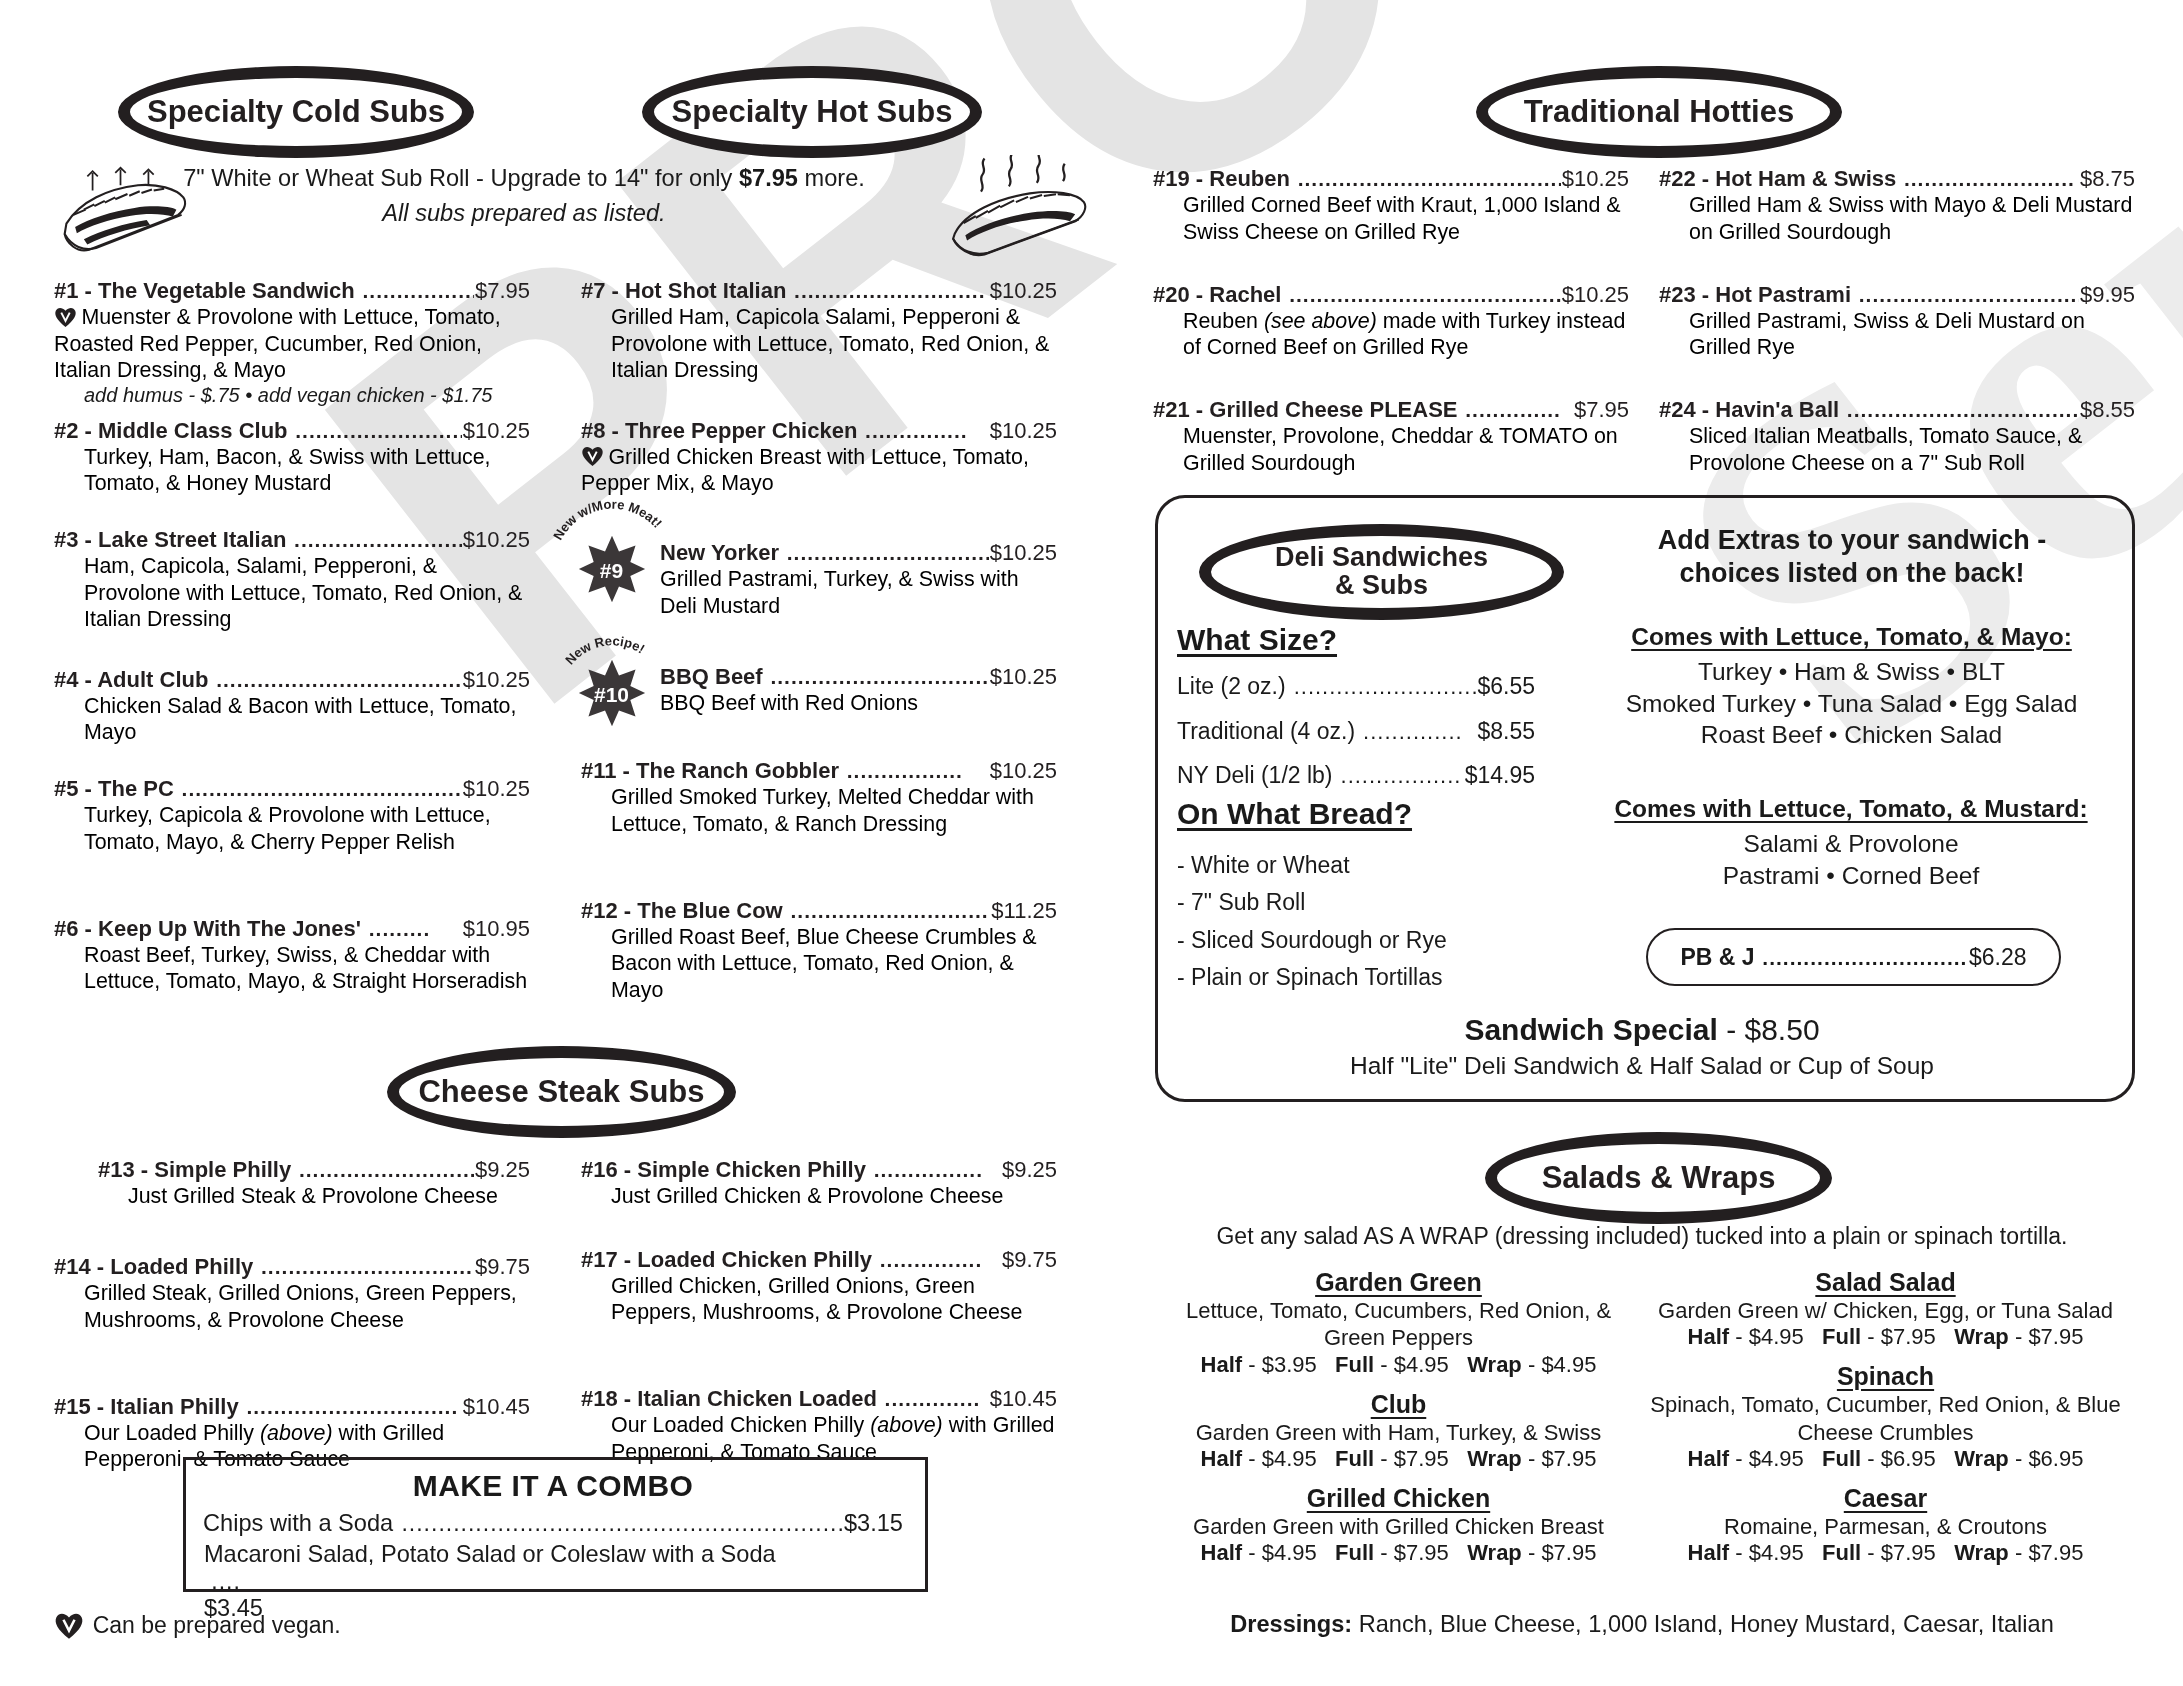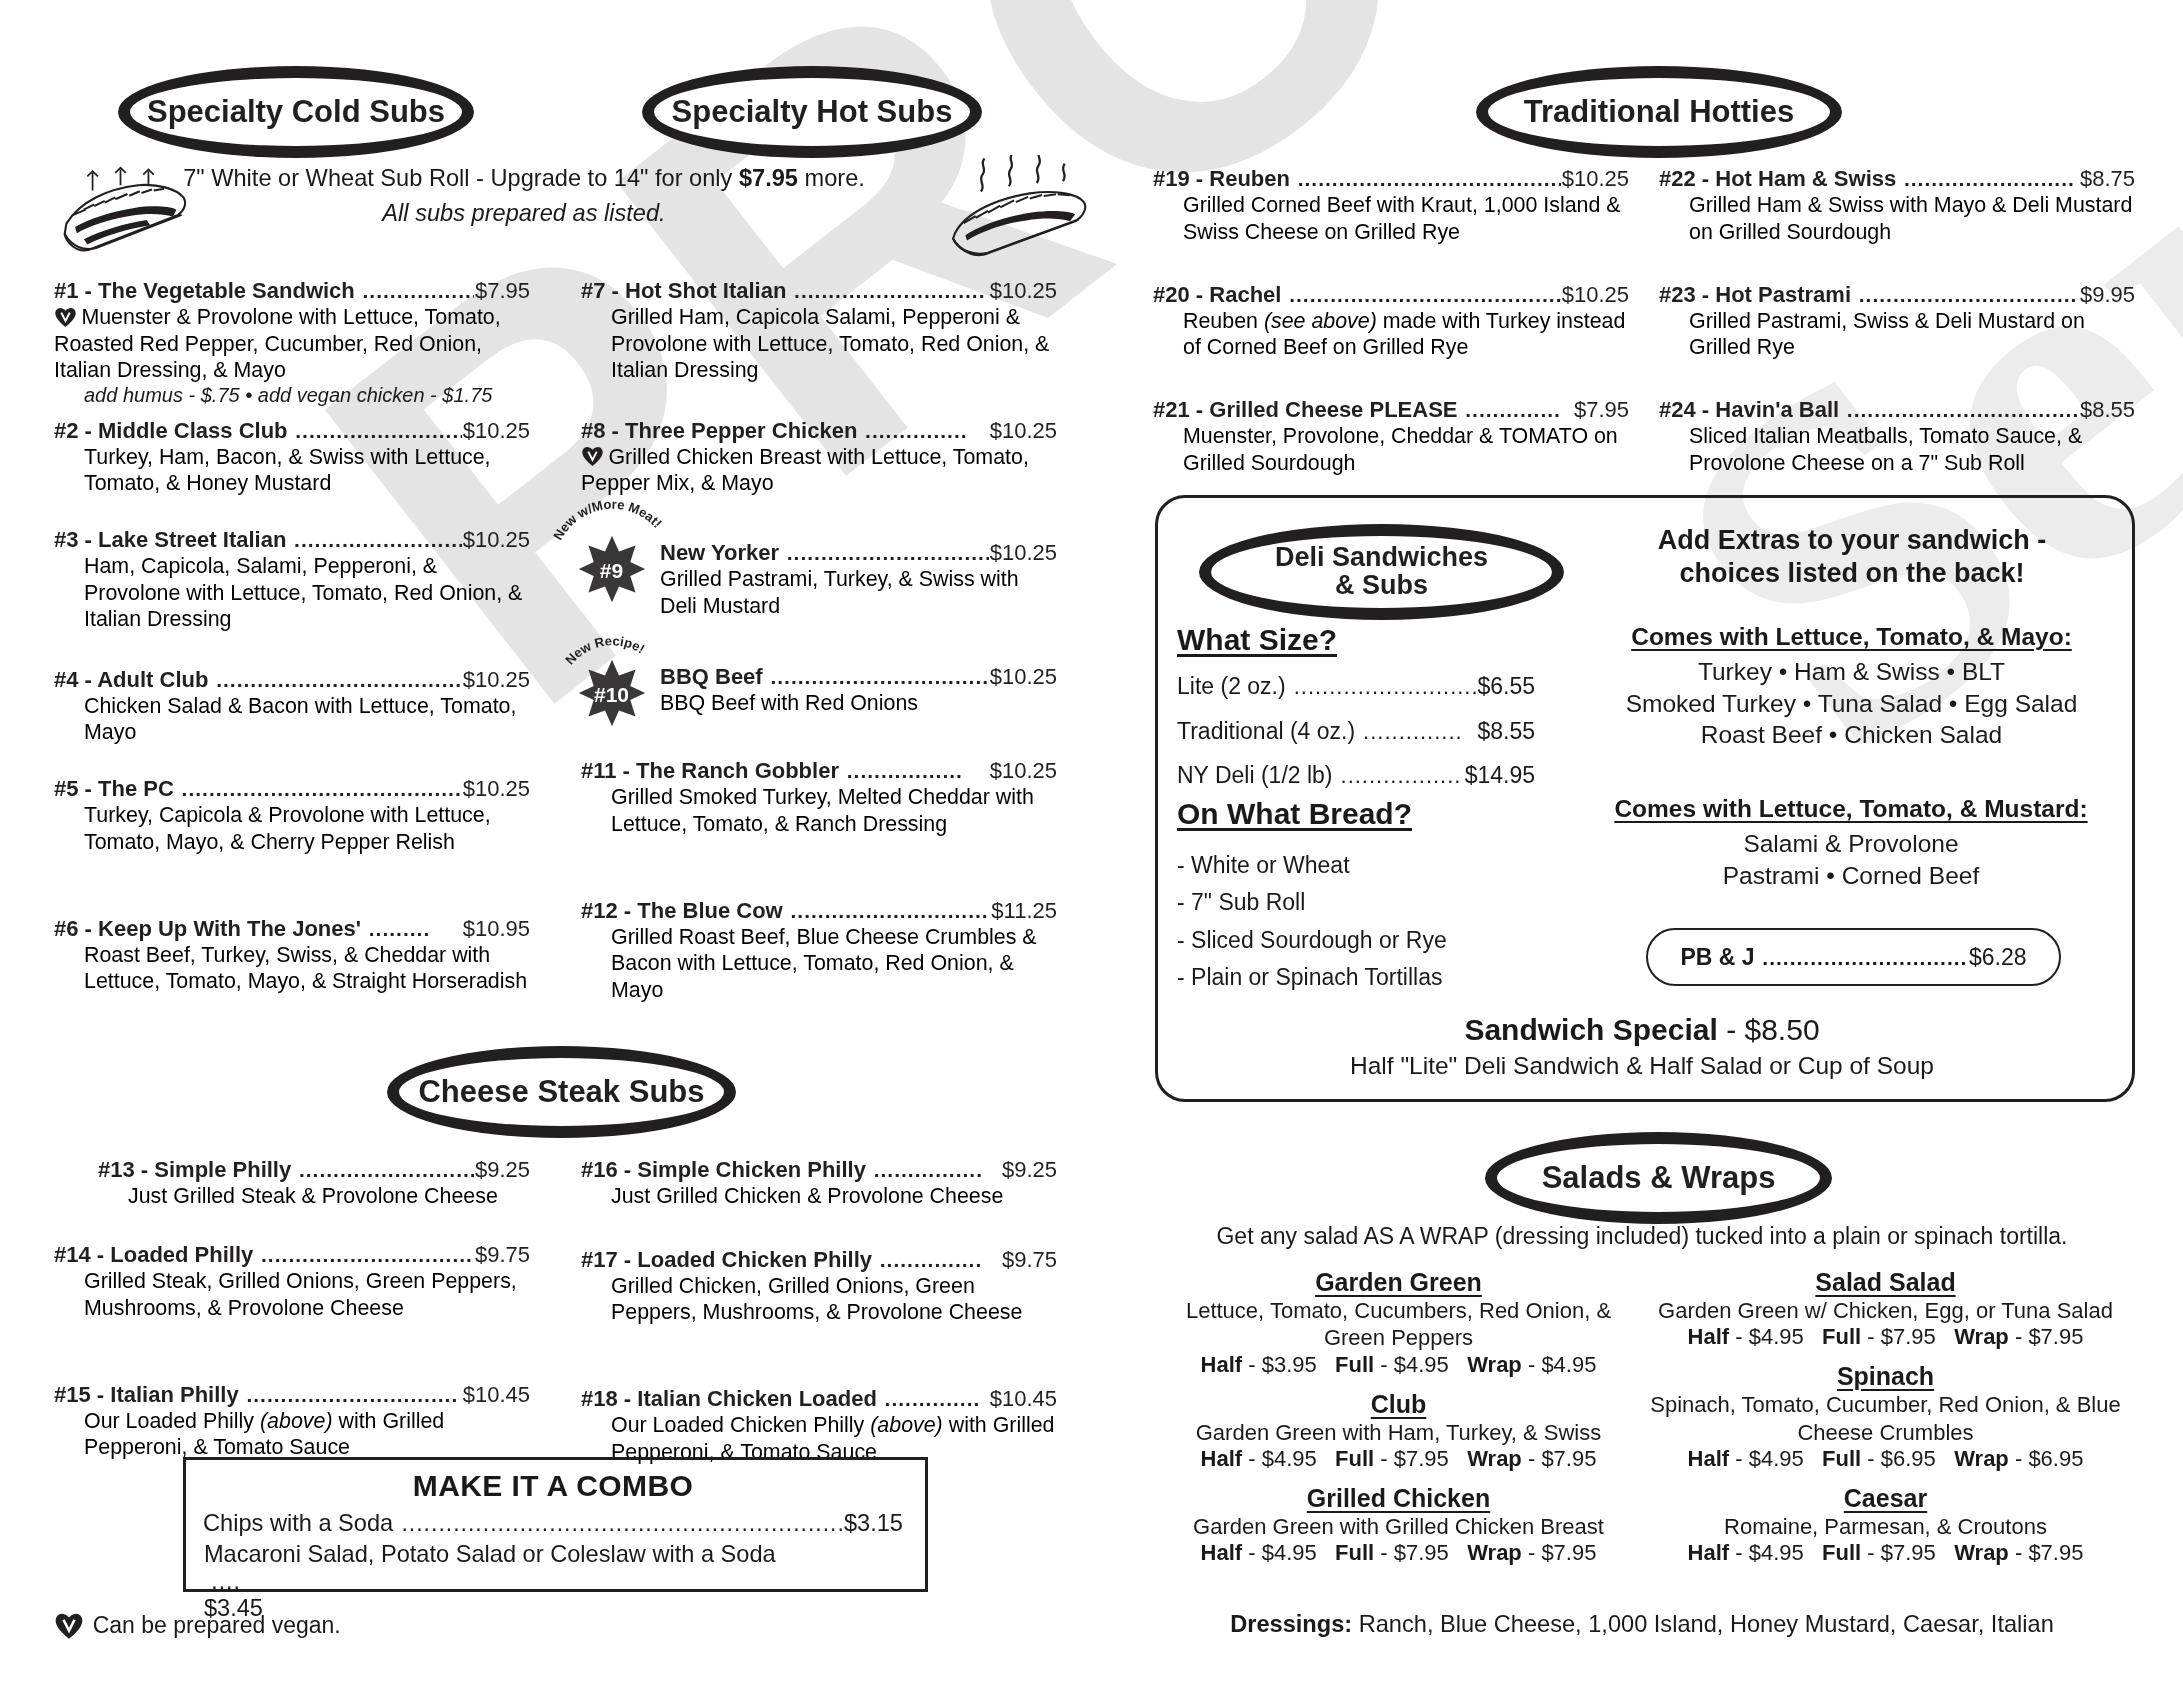--- a/index.html
+++ b/index.html
@@ -507,21 +507,21 @@
 
   <div class="blk" style="left:54px;top:1157px;width:476px;">
     <div style="position:relative;height:79px;margin-left:44px;">
       <div class="item-title">
         <span class="nm"><span>#13</span> - <span>Simple Philly</span></span>
         <span class="dots">&nbsp;..................................</span>
         <span class="price">$9.25</span>
       </div>
       <div class="desc">Just Grilled Steak &amp; Provolone Cheese</div>
     </div>
-    <div style="position:relative;height:129px;margin-top:6px;">
+    <div style="position:relative;height:129px;margin-top:18px;">
       <div class="item-title">
         <span class="nm"><span>#14</span> - <span>Loaded Philly</span></span>
         <span class="dots">&nbsp;.................................</span>
         <span class="price">$9.75</span>
       </div>
       <div class="desc">Grilled Steak, Grilled Onions, Green Peppers, Mushrooms, &amp; Provolone Cheese</div>
     </div>
     <div style="position:relative;height:105px;margin-top:10.5px;">
       <div class="item-title">
         <span class="nm"><span>#15</span> - <span>Italian Philly</span></span>

